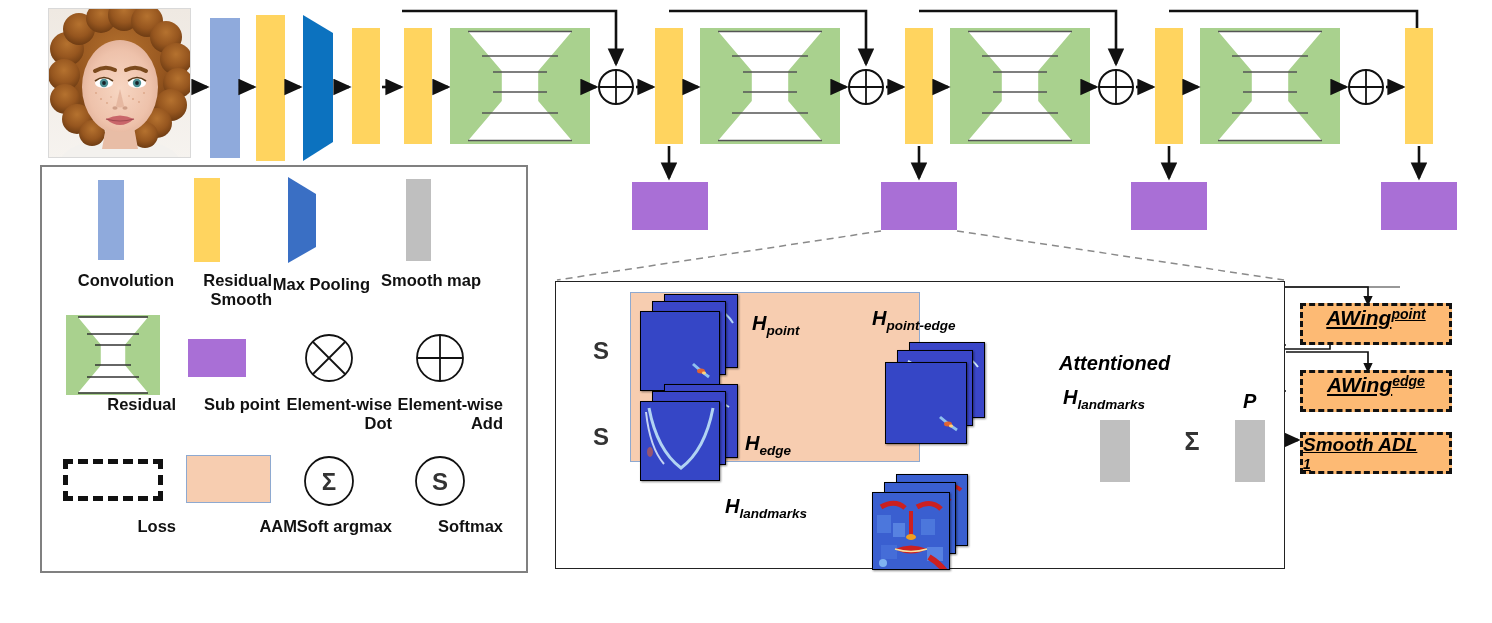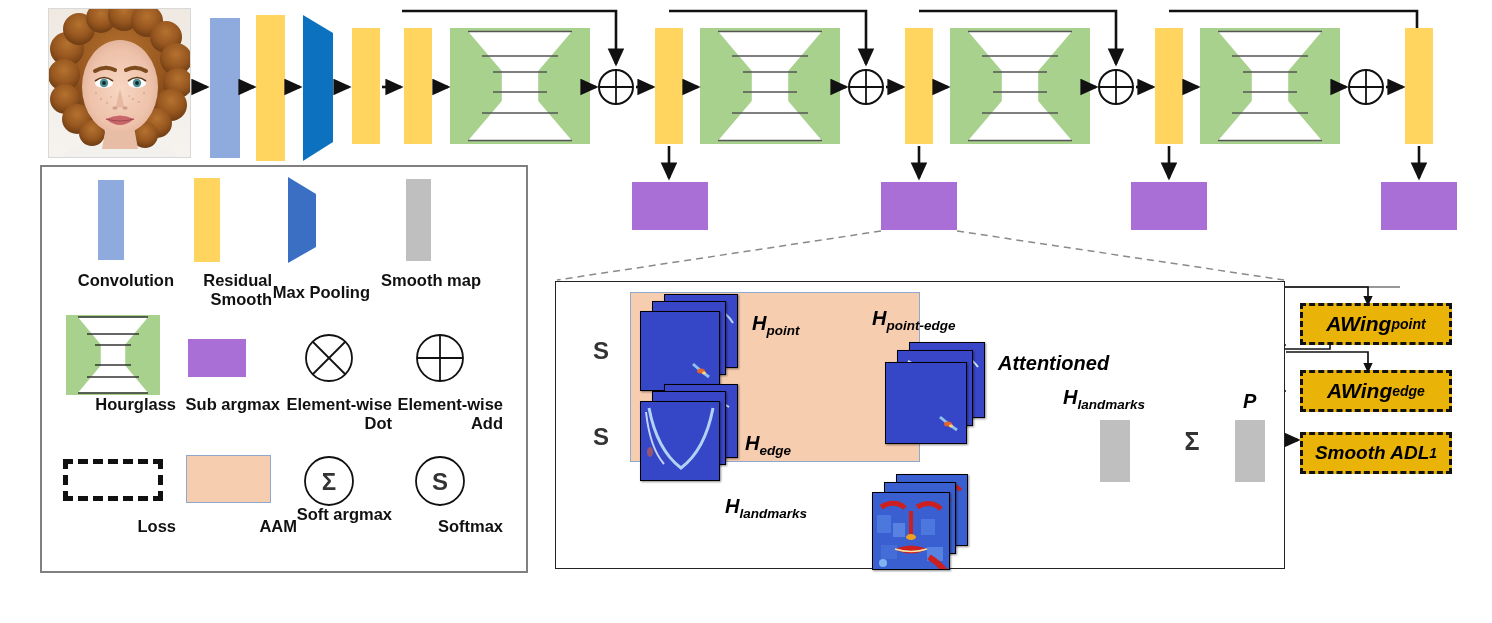--- a/index.html
+++ b/index.html
@@ -19,22 +19,22 @@
   #detail-panel{left:555px;top:281px;width:730px;height:288px;
       border:1.6px solid #222;background:#fff;box-sizing:border-box;}
   #aam-region{left:630px;top:292px;width:290px;height:170px;
       background:#f7cdb0;border:1px solid #8ea9d0;box-sizing:border-box;}
 
   .itag{position:absolute;font-family:"Liberation Sans",sans-serif;font-weight:bold;
         font-style:italic;font-size:20px;color:#000;white-space:nowrap;}
   .itag sub{font-size:13.5px;font-style:italic;font-weight:bold;}
 
   .lossbox{position:absolute;border:3.2px dashed #111;box-sizing:border-box;
-      display:flex;align-items:center;justify-content:center;background:#eab308;
-      font-weight:bold;font-style:italic;font-size:21px;}
+      display:flex;justify-content:center;background:#fdba74;
+      font-weight:bold;font-style:italic;font-size:21px;text-decoration:underline;}
   .lossbox sub{font-size:14px;}
 
   .graybox{position:absolute;background:#bfbfbf;}
 
   
   .stack{position:absolute;}
   .stack .sheet{position:absolute;border:1.6px solid #000;box-sizing:border-box;
       box-shadow:1px 1px 2px rgba(0,0,0,.45);}
   .face-img{position:absolute;border:1px solid #d9d9d9;box-sizing:border-box;overflow:hidden;}
 </style>
@@ -314,21 +314,21 @@
   <div class="abs" style="left:152px;top:11px;width:26px;height:84px;background:#ffd45f;"></div>
   <div class="abs" style="left:246px;top:10px;width:34px;height:86px;">
     <svg width="34" height="86">
         <polygon points="0,0 28,17 28,70 0,86" fill="#3a6fc4"></polygon>
       </svg>
   </div>
   <div class="abs" style="left:364px;top:12px;width:25px;height:82px;background:#bfbfbf;"></div>
 
   <div class="legend-label" style="left:6px;top:104px;width:126px;">Convolution</div>
   <div class="legend-label" style="left:104px;top:104px;width:126px;">Residual Smooth</div>
-  <div class="legend-label" style="left:202px;top:116px;width:126px;">Max Pooling</div>
+  <div class="legend-label" style="left:202px;top:108px;width:126px;">Max Pooling</div>
   <div class="legend-label" style="left:313px;top:104px;width:126px;">Smooth map</div>
 
   <div class="abs" style="left:24px;top:148px;width:94px;height:80px;">
     <svg width="94" height="80">
       <defs>
         <clipPath id="hgclip2" clipPathUnits="objectBoundingBox">
           <path d="M0,0 H1 V1 H0 Z M0.13,0.03 L0.87,0.03 L0.63,0.37 L0.63,0.63 L0.87,0.97 L0.13,0.97 L0.37,0.63 L0.37,0.37 Z" clip-rule="evenodd"></path>
         </clipPath>
       </defs>
       <rect x="0" y="0" width="94" height="80" fill="#a9d18e" clip-path="url(#hgclip2)"></rect>
@@ -351,22 +351,22 @@
     </svg>
   </div>
   <div class="abs" style="left:373px;top:166px;width:50px;height:50px;">
     <svg width="50" height="50">
       <circle cx="25" cy="25" r="23" fill="#fff" stroke="#111" stroke-width="1.8"></circle>
       <line x1="2" y1="25" x2="48" y2="25" stroke="#111" stroke-width="1.8"></line>
       <line x1="25" y1="2" x2="25" y2="48" stroke="#111" stroke-width="1.8"></line>
     </svg>
   </div>
 
-  <div class="legend-label" style="left:8px;top:228px;width:126px;">Hourglass</div>
-  <div class="legend-label" style="left:112px;top:228px;width:126px;">Sub argmax</div>
+  <div class="legend-label" style="left:8px;top:228px;width:126px;">Residual</div>
+  <div class="legend-label" style="left:112px;top:228px;width:126px;">Sub point</div>
   <div class="legend-label" style="left:224px;top:228px;width:126px;">Element-wise
 Dot</div>
   <div class="legend-label" style="left:335px;top:228px;width:126px;">Element-wise
 Add</div>
 
   <div class="abs" style="left:21px;top:292px;width:100px;height:42px;border:5px dashed #111;box-sizing:border-box;"></div>
   <div class="abs" style="left:144px;top:288px;width:85px;height:48px;background:#f7cdb0;border:1.5px solid #8ea9d0;box-sizing:border-box;"></div>
   <div class="abs" style="left:261px;top:288px;width:52px;height:52px;">
     <svg width="52" height="52">
       <circle cx="26" cy="26" r="24" fill="#fff" stroke="#111" stroke-width="1.8"></circle>
@@ -375,21 +375,21 @@
   </div>
   <div class="abs" style="left:372px;top:288px;width:52px;height:52px;">
     <svg width="52" height="52">
       <circle cx="26" cy="26" r="24" fill="#fff" stroke="#111" stroke-width="1.8"></circle>
       <text x="26" y="35" text-anchor="middle" font-family="Liberation Sans, sans-serif" font-size="24" font-weight="bold" fill="#333">S</text>
     </svg>
   </div>
 
   <div class="legend-label" style="left:8px;top:350px;width:126px;">Loss</div>
   <div class="legend-label" style="left:129px;top:350px;width:126px;">AAM</div>
-  <div class="legend-label" style="left:224px;top:338px;width:126px;">Soft argmax</div>
+  <div class="legend-label" style="left:224px;top:350px;width:126px;">Soft argmax</div>
   <div class="legend-label" style="left:335px;top:350px;width:126px;">Softmax</div>
 </div>
 
 <div id="detail-panel" class="abs"></div>
 <div id="aam-region" class="abs"></div>
 
 <div class="abs" style="left:589px;top:337px;width:24px;text-align:center;font-size:24px;font-weight:bold;color:#333;">S</div>
 <div class="abs" style="left:589px;top:423px;width:24px;text-align:center;font-size:24px;font-weight:bold;color:#333;">S</div>
 <div class="abs" style="left:1180px;top:427px;width:24px;text-align:center;font-size:25px;font-weight:bold;color:#333;">Σ</div>
 
@@ -512,30 +512,30 @@
 </div>
 <div class="itag" style="left:745px;top:432px;">
   <span>H</span><sub>edge</sub>
 </div>
 <div class="itag" style="left:872px;top:307px;">
   <span>H</span><sub>point-edge</sub>
 </div>
 <div class="itag" style="left:725px;top:495px;">
   <span>H</span><sub>landmarks</sub>
 </div>
-<div class="itag" style="left:998px;top:352px;">Attentioned</div>
+<div class="itag" style="left:1059px;top:352px;">Attentioned</div>
 <div class="itag" style="left:1063px;top:386px;">
   <span>H</span><sub>landmarks</sub>
 </div>
 <div class="itag" style="left:1243px;top:390px;">P</div>
 
 <div class="lossbox" style="left:1300px;top:303px;width:152px;height:42px;">
   <span>AWing</span>
     <sub>point</sub>
 </div>
 <div class="lossbox" style="left:1300px;top:370px;width:152px;height:42px;">
   <span>AWing</span>
     <sub>edge</sub>
 </div>
-<div class="lossbox" style="left:1300px;top:432px;width:152px;height:42px;font-size:19px;">
+<div class="lossbox" style="left:1300px;top:432px;width:152px;height:42px;font-size:19px;flex-direction:column;">
   <span>Smooth ADL</span>
     <sub>1</sub>
 </div>
 
 </body></html>

